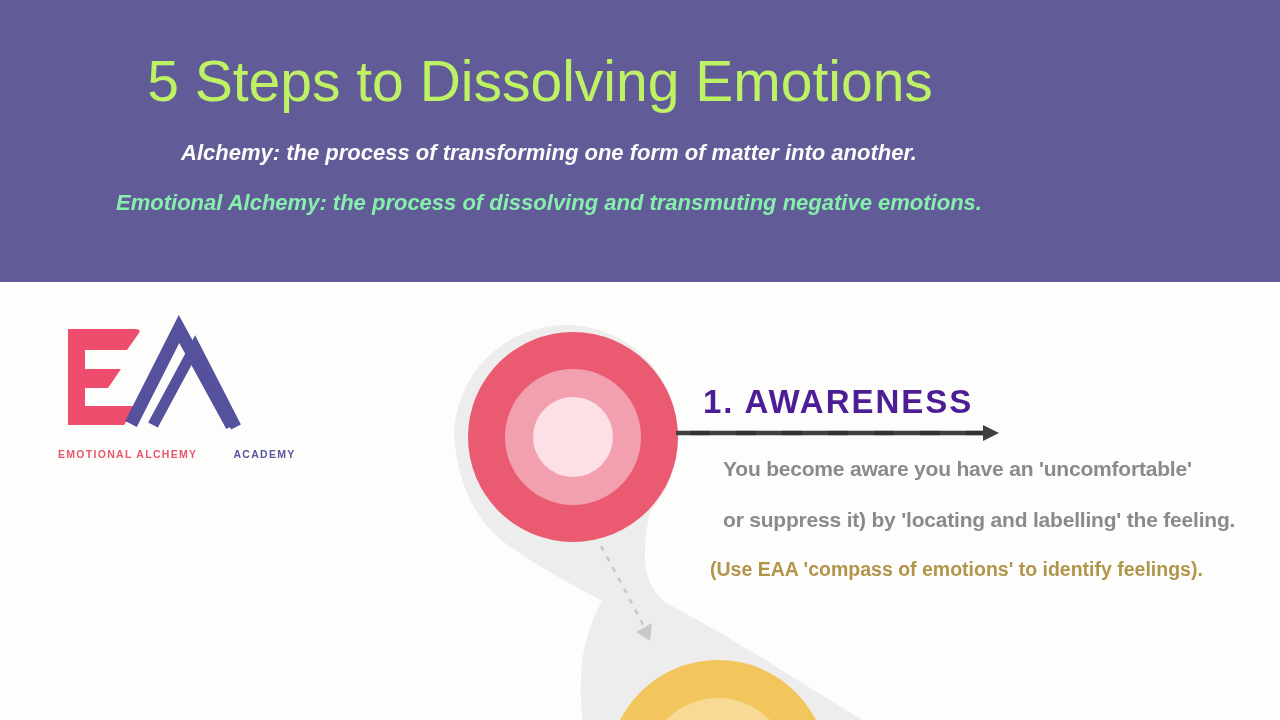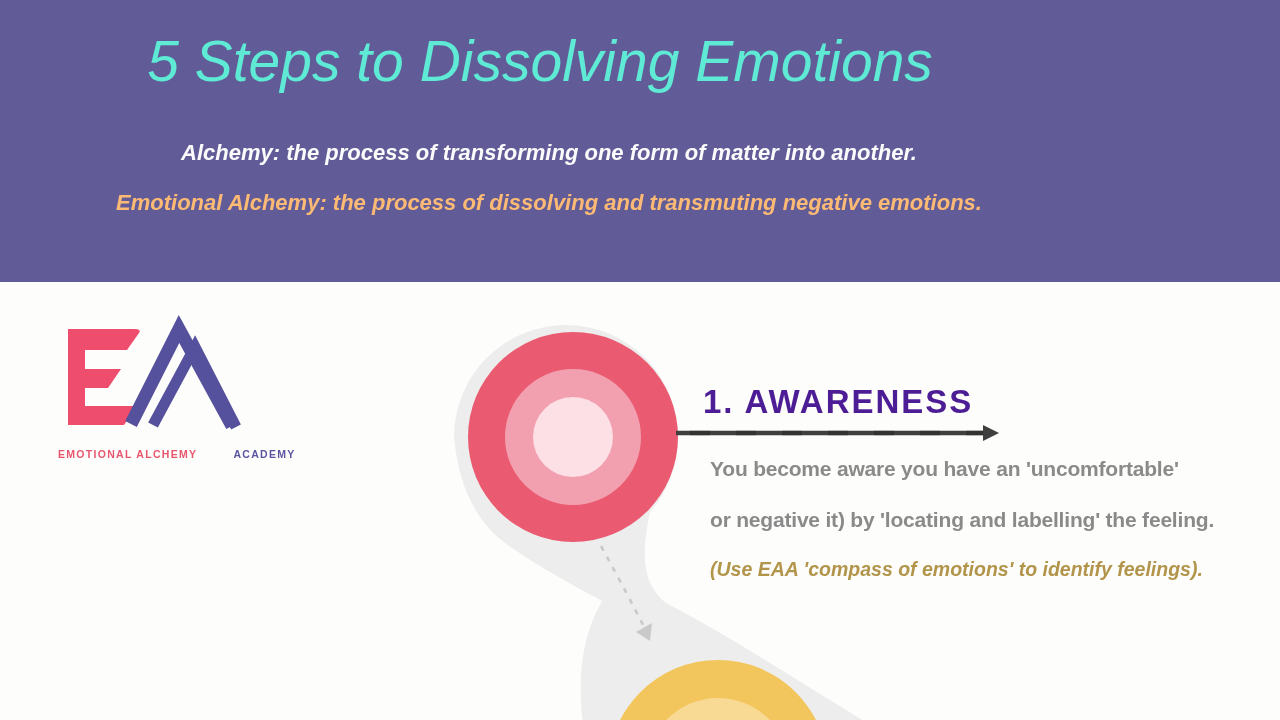--- a/index.html
+++ b/index.html
@@ -1,26 +1,26 @@
 <!DOCTYPE html>
 <html><head>
 <meta charset="utf-8">
 <style>
   html,body{margin:0;padding:0;background:#888;}
   .page{position:relative;width:1280px;height:720px;overflow:hidden;
         background:#fdfdfb;font-family:"Liberation Sans",sans-serif;}
 
   
   .hdr{position:absolute;left:0;top:0;width:1280px;height:282px;background:#615c97;}
-  .hdr h1{position:absolute;left:0;top:26px;width:1080px;margin:0;text-align:center;
-          color:#5eead4;font-weight:400;font-size:57px;line-height:70px;letter-spacing:0px;font-style:italic;}
+  .hdr h1{position:absolute;left:0;top:46px;width:1080px;margin:0;text-align:center;
+          color:#bef264;font-weight:400;font-size:57px;line-height:70px;letter-spacing:0px;}
   .sub{position:absolute;left:4px;width:1090px;margin:0;text-align:center;
        font-style:italic;font-weight:bold;font-size:22px;}
   .sub.white{top:140px;color:#fbfbfc;}
-  .sub.gold{top:190px;color:#fdba74;}
+  .sub.gold{top:190px;color:#86efac;}
 
   
   .tkm{position:absolute;left:1030px;top:96px;width:198px;height:100px;}
   .tkm-word{position:absolute;left:0;top:0;height:76px;color:#ffffff;font-weight:bold;
             font-size:100px;line-height:78px;letter-spacing:-4px;
             transform:scaleX(0.92);transform-origin:0 0;white-space:nowrap;}
   .tkm-heart{position:absolute;left:88px;top:20px;width:44px;height:56px;}
   .tkm-tag{position:absolute;left:8px;top:82px;width:190px;white-space:nowrap;
            font-size:9.5px;font-weight:bold;letter-spacing:0.8px;color:#d23358;}
 
@@ -33,23 +33,23 @@
   .ea-tag .p2{color:#5a55a0;margin-left:32px;}
 
   
   .art{position:absolute;left:0;top:0;width:1280px;height:720px;pointer-events:none;}
 
   
   .step1-h{position:absolute;left:703px;top:383px;margin:0;color:#4c1d95;
            font-size:33px;font-weight:bold;letter-spacing:2px;white-space:nowrap;}
   .step1-body{position:absolute;left:710px;top:457px;width:540px;}
   .step1-body .line{height:50.5px;color:#8a8a8a;font-size:21px;font-weight:600;
-                    letter-spacing:-0.2px;white-space:nowrap;}
+                    letter-spacing:-0.2px;white-space:nowrap;margin-left:13px;}
   .step1-body .note{height:50px;color:#b2954b;font-size:19.5px;font-weight:bold;
-                    font-style:italic;white-space:nowrap;}
+                    white-space:nowrap;}
 </style>
 </head>
 <body>
 
 <div class="page">
 
   <header class="hdr">
     <h1>5 Steps to Dissolving Emotions</h1>
     <p class="sub white">Alchemy: the process of transforming one form of matter into another.</p>
     <p class="sub gold">Emotional Alchemy: the process of dissolving and transmuting negative emotions.</p>
@@ -103,17 +103,17 @@
     </svg>
     <div class="ea-tag">
       <span class="p1">EMOTIONAL ALCHEMY</span>
       <span class="p2">ACADEMY</span>
     </div>
   </div>
 
   <h2 class="step1-h">1. AWARENESS</h2>
   <div class="step1-body">
     <div class="line">You become aware you have an 'uncomfortable'</div>
-    <div class="line">or negative it) by 'locating and labelling' the feeling.</div>
+    <div class="line">or suppress it) by 'locating and labelling' the feeling.</div>
     <div class="note">(Use EAA 'compass of emotions' to identify feelings).</div>
   </div>
 
 </div>
 
 </body></html>

